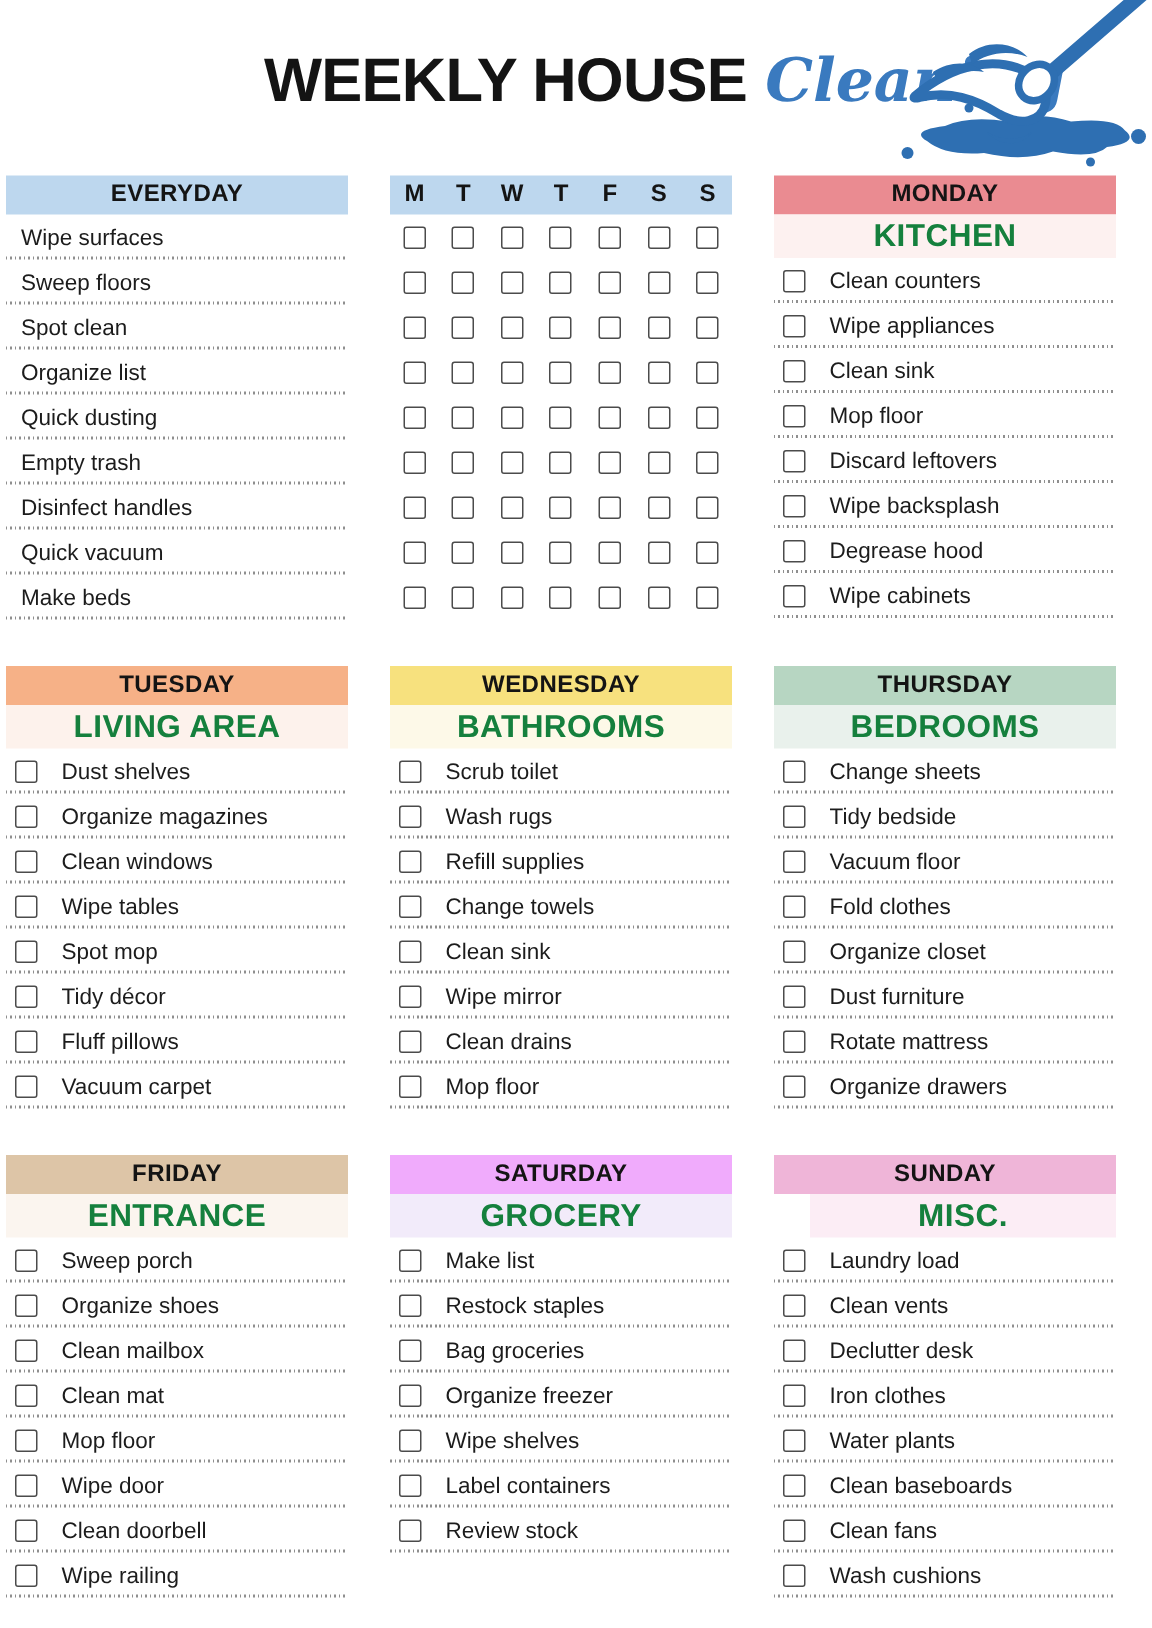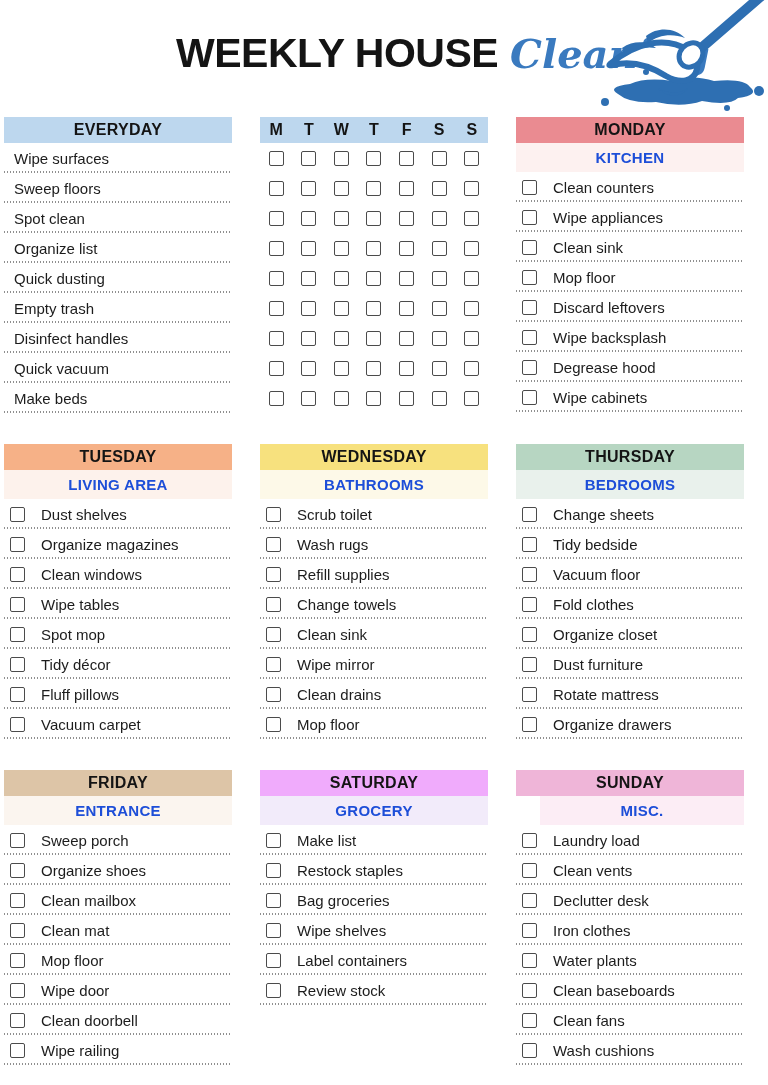--- a/index.html
+++ b/index.html
@@ -22,21 +22,21 @@
     display:grid; grid-template-columns:228px 228px 228px;
     column-gap:28px; row-gap:31px; padding:0 4px;
   }
   section { display:block; }
   .sec-header {
     height:26px; display:flex; align-items:center; justify-content:center;
     font-weight:bold; font-size:16px; letter-spacing:0.3px; color:#141414;
   }
   .sec-sub {
     height:29px; display:flex; align-items:center; justify-content:center;
-    font-weight:bold; font-size:15px; letter-spacing:0.3px; color:#1d4ed8;
+    font-weight:bold; font-size:21px; letter-spacing:0.3px; color:#15803d;
   }
   .item { height:30px; display:flex; align-items:center; position:relative; padding-left:6px; }
   .item::after {
     content:""; position:absolute; left:0; right:0; bottom:0; height:2px;
     background:repeating-linear-gradient(90deg,#8f8f8f 0 1px, transparent 1px 3px);
   }
   .no-cb .item { padding-left:10px; }
   .cb {
     width:13px; height:13px; border:1.6px solid #4b4b4b; border-radius:2px;
     background:#fff; flex:0 0 auto; margin-right:16px;
@@ -444,20 +444,24 @@
         <div class="item">
           <span class="cb"></span>
           <span class="lab">Restock staples</span>
         </div>
         <div class="item">
           <span class="cb"></span>
           <span class="lab">Bag groceries</span>
         </div>
         <div class="item">
           <span class="cb"></span>
+          <span class="lab">Organize freezer</span>
+        </div>
+        <div class="item">
+          <span class="cb"></span>
           <span class="lab">Wipe shelves</span>
         </div>
         <div class="item">
           <span class="cb"></span>
           <span class="lab">Label containers</span>
         </div>
         <div class="item">
           <span class="cb"></span>
           <span class="lab">Review stock</span>
         </div>

